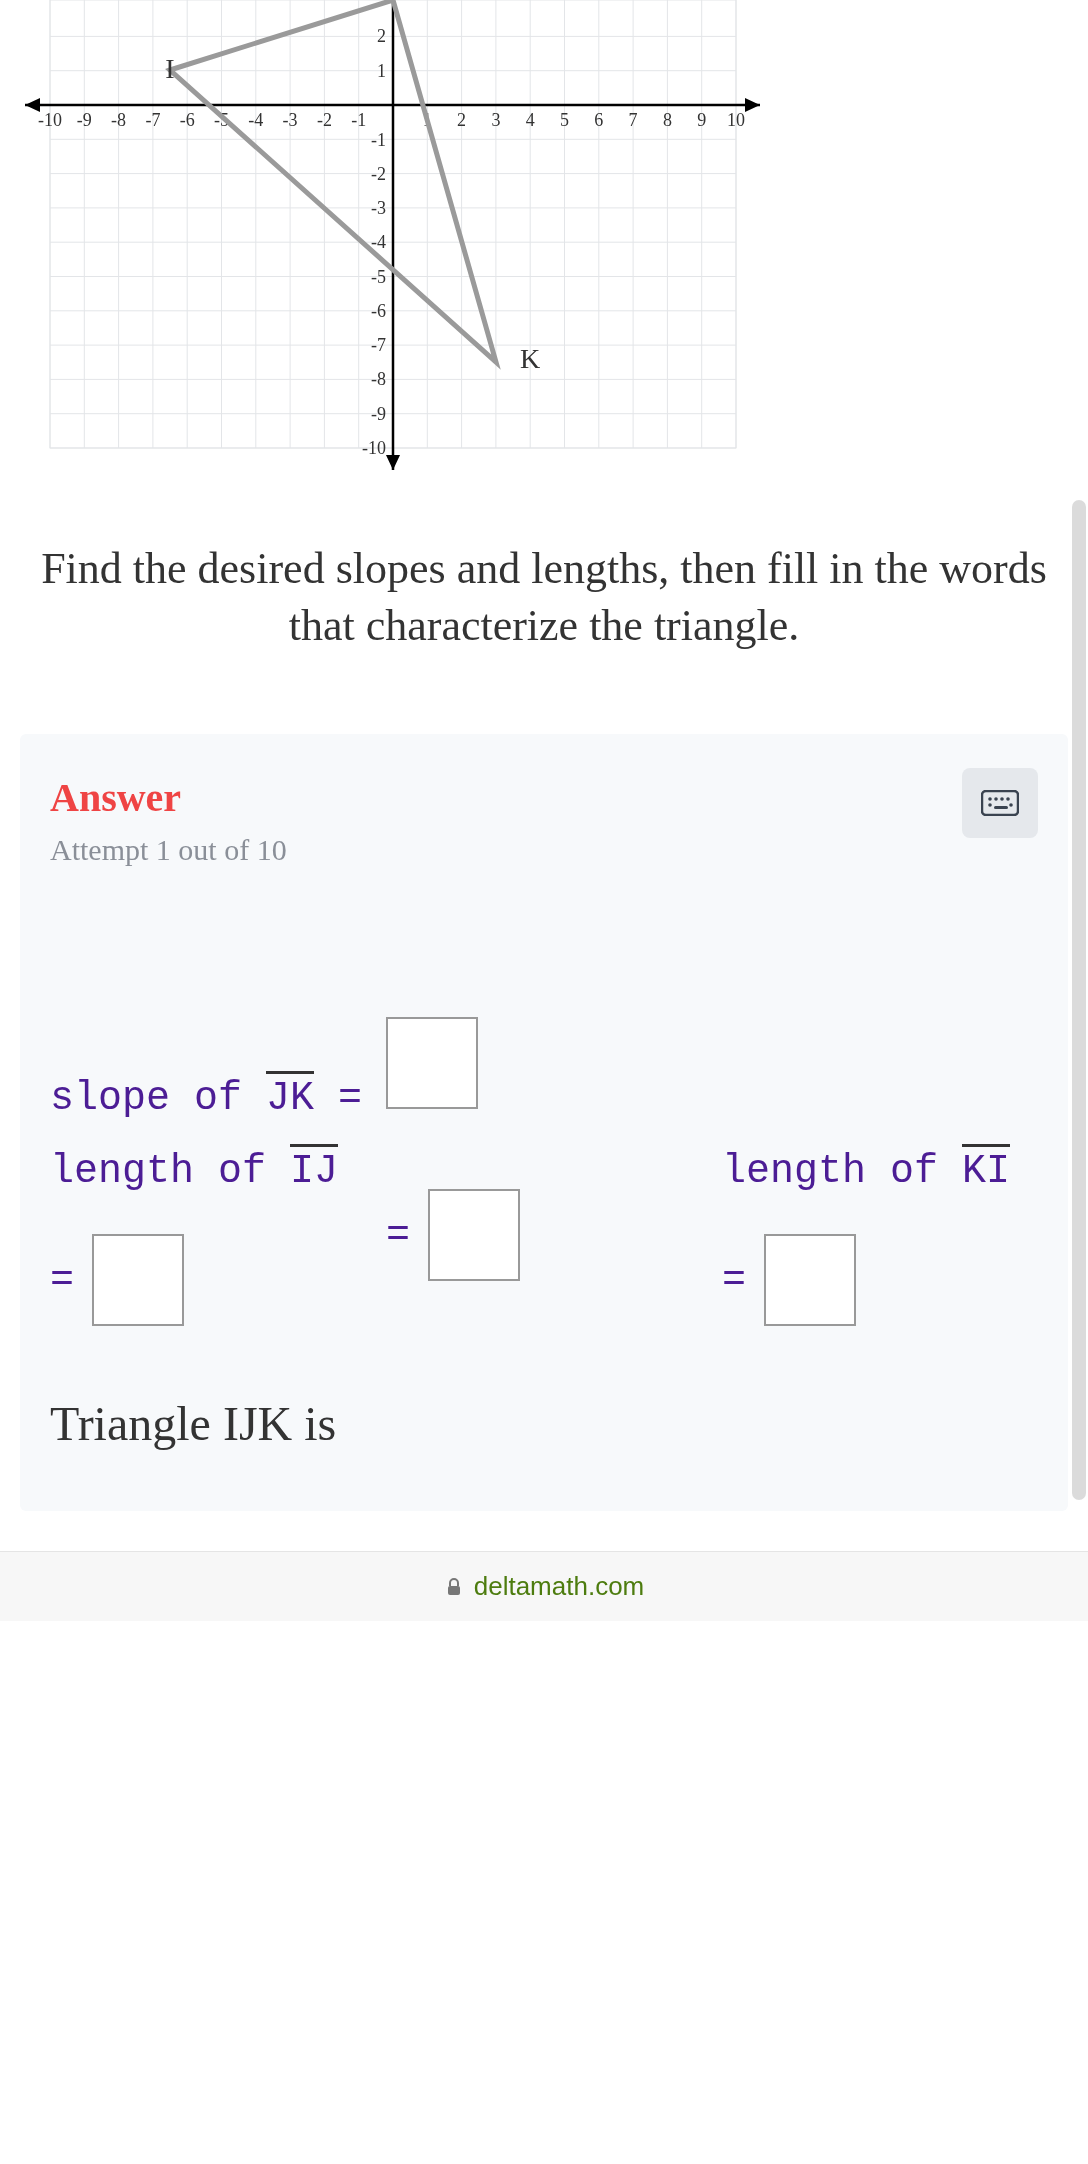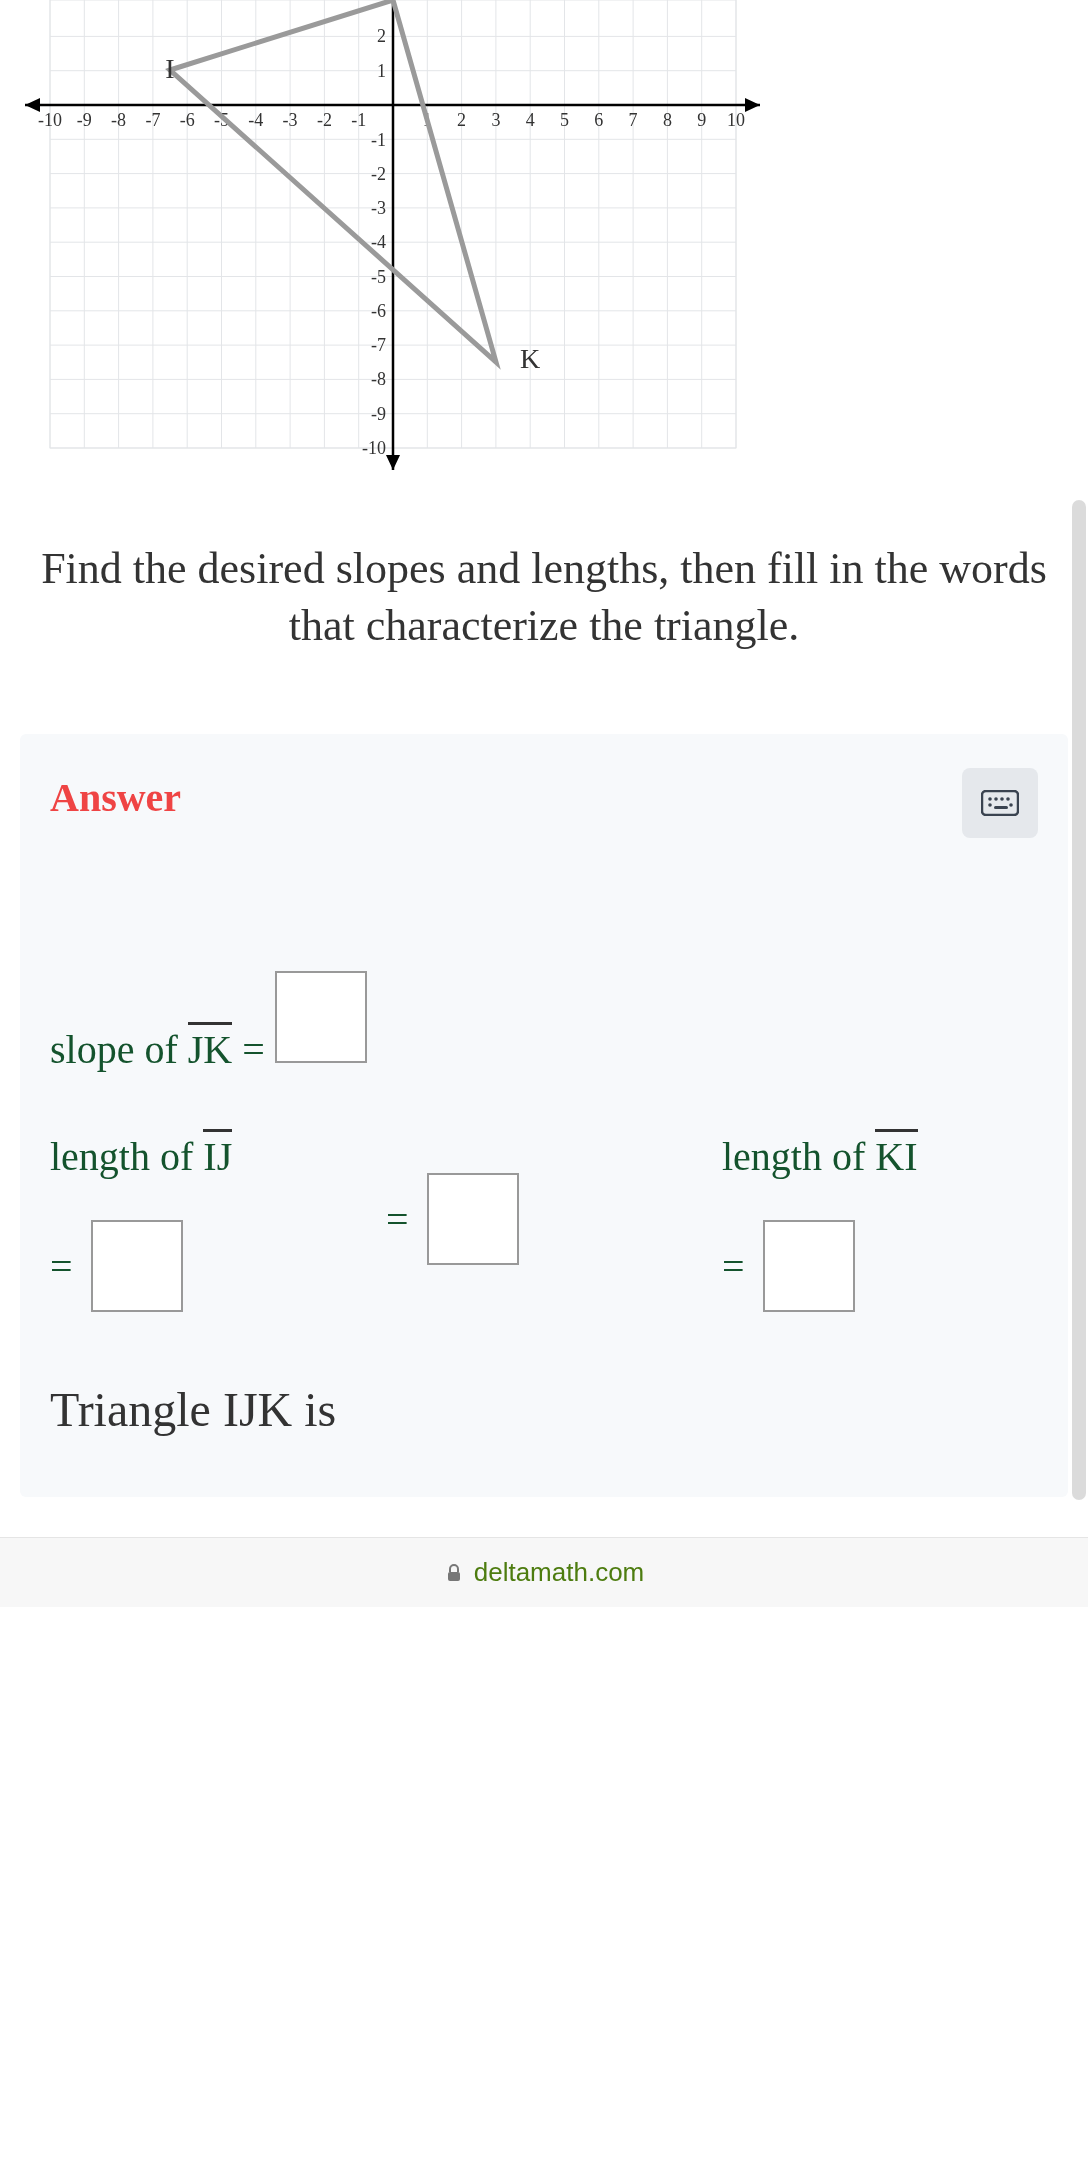--- a/index.html
+++ b/index.html
@@ -58,36 +58,36 @@
   }
   .keyboard-btn svg { width: 38px; height: 26px; }
   .row {
     display: flex;
     gap: 20px;
     margin-top: 100px;
   }
   .col {
     flex: 1;
     font-size: 40px;
-    font-family: Liberation Serif, serif;
-    color: #14532d;
+    font-family: Liberation Mono, monospace;
+    color: #4c1d95;
   }
   .overline {
     border-top: 3px solid #333;
     padding-top: 2px;
   }
   .input-box {
     width: 92px;
     height: 92px;
     border: 2px solid #999;
     background: #fff;
     margin-top: 50px;
     display: inline-block;
   }
-  .row2 { margin-top: 60px; }
+  .row2 { margin-top: 28px; }
   .row2 .col { display: flex; flex-direction: column; }
   .eq-row { display: flex; align-items: center; margin-top: 40px; font-size: 40px;}
   .eq-row .input-box { margin-top: 0; margin-left: 18px; }
   .triangle-line {
     font-size: 48px;
     font-family: Georgia, serif;
     margin-top: 70px;
   }
   .bottom-bar {
     margin-top: 40px;
@@ -211,20 +211,21 @@
   <text x="530" y="368" font-family="Georgia" font-size="28" fill="#333" text-anchor="middle">K</text>
 </svg>
 </div>
 
 <div class="scrollbar-dummy"></div>
 
 <div class="question">Find the desired slopes and lengths, then fill in the words that characterize the triangle.</div>
 
 <div class="answer-box">
   <div class="answer-title">Answer</div>
+  <div class="attempt">Attempt 1 out of 10</div>
   <div class="keyboard-btn">
     <svg viewBox="0 0 38 26">
       <rect x="1" y="1" width="36" height="24" rx="4" fill="none" stroke="#3a4350" stroke-width="2.5"></rect>
       <circle cx="9" cy="9" r="1.8" fill="#3a4350"></circle>
       <circle cx="15" cy="9" r="1.8" fill="#3a4350"></circle>
       <circle cx="21" cy="9" r="1.8" fill="#3a4350"></circle>
       <circle cx="27" cy="9" r="1.8" fill="#3a4350"></circle>
       <circle cx="9" cy="15" r="1.8" fill="#3a4350"></circle>
       <rect x="13" y="16" width="14" height="3" rx="1.5" fill="#3a4350"></rect>
       <circle cx="30" cy="15" r="1.8" fill="#3a4350"></circle>

